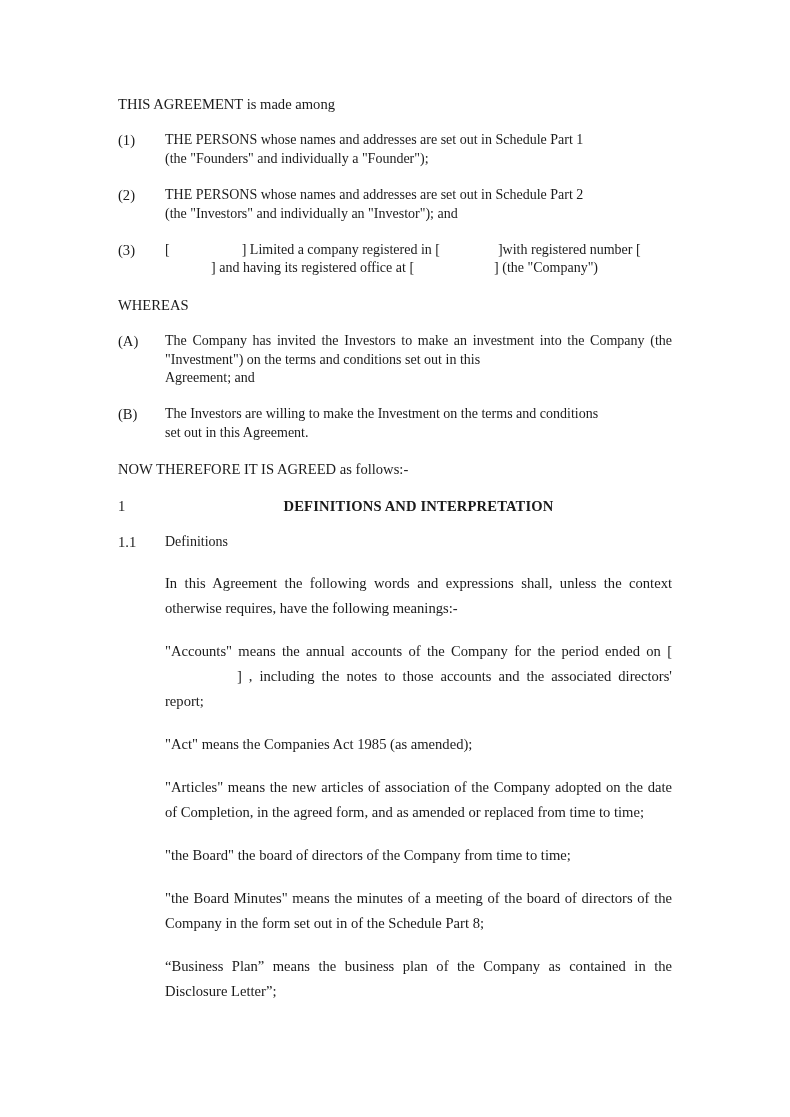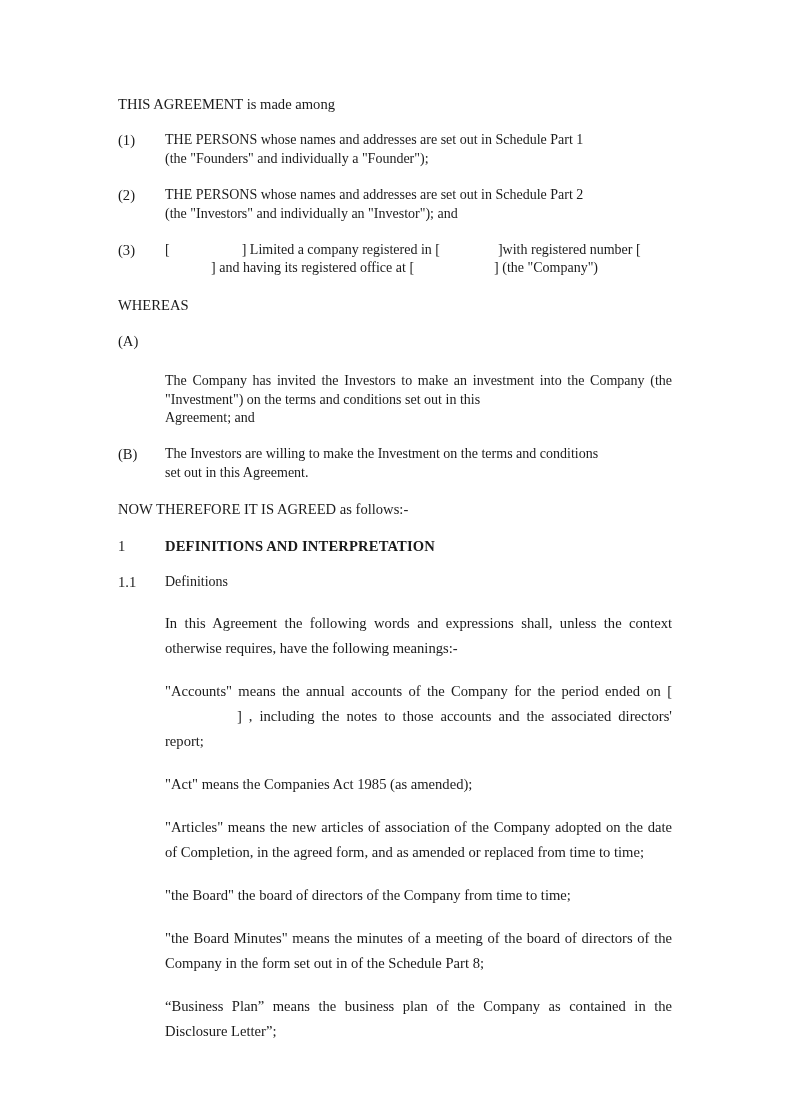--- a/index.html
+++ b/index.html
@@ -53,38 +53,38 @@
     line-height: 18.4px;
   }
   .body {
     flex: 1 1 auto;
     font-size: 14px;
     line-height: 18.4px;
   }
   .body.justify {
     text-align: justify;
     text-justify: inter-word;
-    margin-top: 40px;
   }
   .body.justify > .lastline {
     display: block;
   }
 
   
   .heading-row {
     display: flex;
     align-items: flex-start;
     margin-bottom: 18px;
   }
   .heading-body {
     flex: 1 1 auto;
     font-weight: bold;
     font-size: 14.6px;
     line-height: 18.4px;
     letter-spacing: 0.15px;
+    text-align: center;
   }
 
   
   .sub-row {
     display: flex;
     align-items: flex-end;
     margin-bottom: 19px;
   }
 
   

